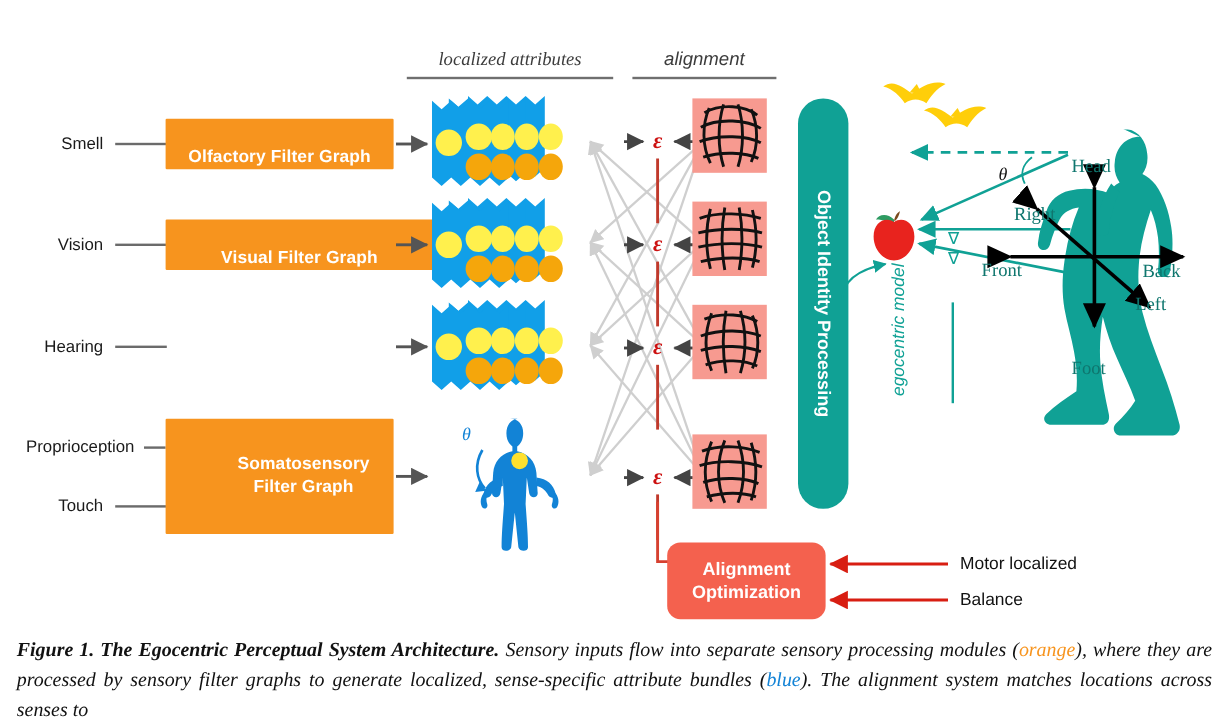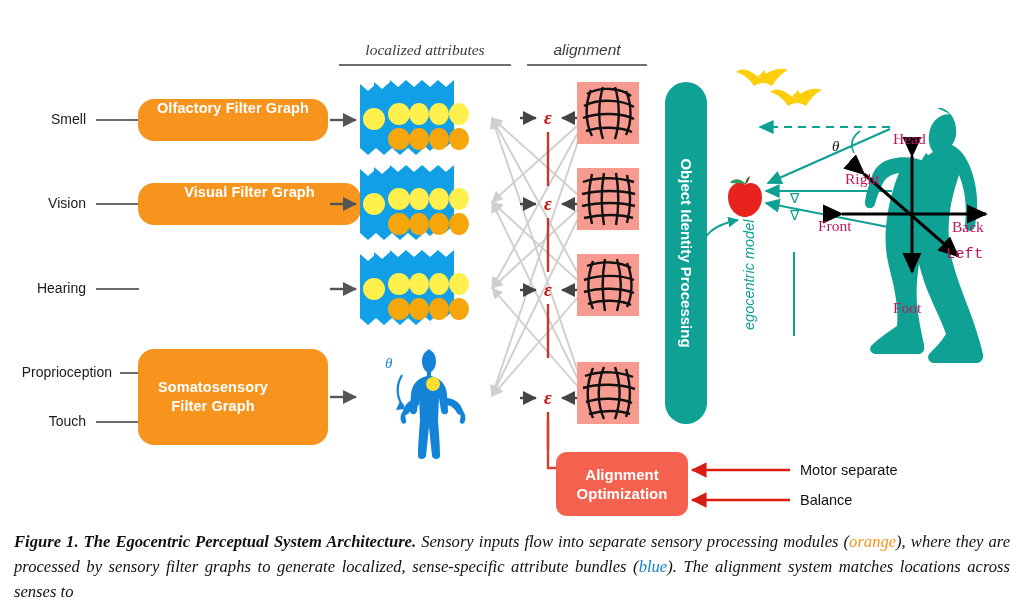--- a/index.html
+++ b/index.html
@@ -6,21 +6,21 @@
   body{width:1024px;height:600px;overflow:hidden;font-family:"Liberation Sans",sans-serif;}
   #root{position:relative;width:1024px;height:600px;background:#fff;}
   .abs{position:absolute;}
 
   
   .sense-label{font-family:"Liberation Sans",sans-serif;font-size:14px;color:#1a1a1a;
                white-space:nowrap;text-align:right;}
   .lead-line{background:#6b6b6b;height:1.6px;}
 
   
-  .mod-box{background:#F7941E;border-radius:16px;display:flex;align-items:flex-start;
+  .mod-box{background:#F7941E;border-radius:1px;display:flex;align-items:flex-end;
            justify-content:center;color:#fff;font-weight:bold;font-size:14.5px;
            text-align:center;line-height:1.32;letter-spacing:.1px;}
 
   
   .sec-head{font-style:italic;font-size:15.5px;color:#3c3c3c;text-align:center;
             font-family:"Liberation Sans",sans-serif;white-space:nowrap;}
   .sec-rule{height:2px;background:#6f6f6f;}
 
   
   .eps{color:#CC1111;font-weight:bold;font-style:italic;font-size:19px;
@@ -35,21 +35,21 @@
      white-space:nowrap;color:#fff;font-weight:bold;font-size:15px;
      font-family:"Liberation Sans",sans-serif;}
 
   
   .align-box{background:#F4614E;border-radius:11px;display:flex;align-items:center;
      justify-content:center;color:#fff;font-weight:bold;font-size:15px;text-align:center;
      line-height:1.3;}
   .red-label{font-size:14.5px;color:#111;white-space:nowrap;}
 
   
-  .ego-label{font-family:"Liberation Serif",serif;font-size:15.5px;color:#be185d;white-space:nowrap;}
+  .ego-label{font-family:"Liberation Serif",serif;font-size:15.5px;color:#0f766e;white-space:nowrap;}
   .ego-title{color:#10A195;font-style:italic;font-size:14.5px;white-space:nowrap;
      font-family:"Liberation Sans",sans-serif;}
   .theta{font-family:"Liberation Serif",serif;font-style:italic;font-size:15px;color:#111;}
   .theta-blue{font-family:"Liberation Serif",serif;font-style:italic;font-size:15px;color:#1283D6;}
   .nabla{color:#10A195;font-size:14px;font-family:"Liberation Serif",serif;}
 
   
   .caption{position:absolute;left:14px;top:529px;width:996px;
      font-family:"Liberation Serif",serif;font-style:italic;font-size:16.6px;
      line-height:25px;color:#111;text-align:justify;}
@@ -301,21 +301,21 @@
   <defs>
     <marker id="redArrow" markerWidth="7" markerHeight="7" refX="5.6" refY="3" orient="auto">
       <path d="M0,0 L6,3 L0,6 z" fill="#D81E12"></path>
     </marker>
   </defs>
   <g stroke="#D81E12" stroke-width="2.6" fill="none" marker-end="url(#redArrow)">
     <line x1="104" y1="18" x2="6" y2="18"></line>
     <line x1="104" y1="48" x2="6" y2="48"></line>
   </g>
 </svg>
-<div class="abs red-label" style="left:800px;top:462px;">Motor separate</div>
+<div class="abs red-label" style="left:800px;top:462px;">Motor localized</div>
 <div class="abs red-label" style="left:800px;top:492px;">Balance</div>
 
 <svg class="abs" style="left:732px;top:62px;width:62px;height:40px;" viewBox="0 0 62 40">
   <g fill="#FFCE0A">
     <path d="M4,10 C12,4 20,10 28,16 C36,10 46,4 56,8 C48,12 44,18 40,24
              C34,20 28,20 22,24 C18,18 12,12 4,10 Z"></path>
     <path d="M26,15 l6,-7 l4,8 z"></path>
   </g>
 </svg>
 <svg class="abs" style="left:766px;top:82px;width:62px;height:40px;" viewBox="0 0 62 40">
@@ -391,20 +391,20 @@
     <line x1="90" y1="24" x2="90" y2="140"></line>
     <line x1="20" y1="82" x2="164" y2="82"></line>
     <line x1="42" y1="42" x2="136" y2="124"></line>
   </g>
 </svg>
 <div class="abs ego-label" style="left:893px;top:130px;">Head</div>
 <div class="abs ego-label" style="left:893px;top:271px;margin-top:28px;">Foot</div>
 <div class="abs ego-label" style="left:818px;top:217px;">Front</div>
 <div class="abs ego-label" style="left:952px;top:218px;">Back</div>
 <div class="abs ego-label" style="left:845px;top:170px;">Right</div>
-<div class="abs ego-label" style="left:946px;top:245px;font-family:Liberation Mono, monospace;">Left</div>
+<div class="abs ego-label" style="left:946px;top:245px;">Left</div>
 
 <div class="caption">
   <b>Figure 1.</b>
   <b>The Egocentric Perceptual System Architecture.</b><span> Sensory inputs flow into separate sensory processing modules (</span><span class="c-orange">orange</span><span>), where they are processed by sensory filter graphs to generate localized, sense-specific attribute bundles (</span><span class="c-blue">blue</span><span>). The alignment system matches locations across senses to</span>
 </div>
 
 </div>
 
 </body></html>

